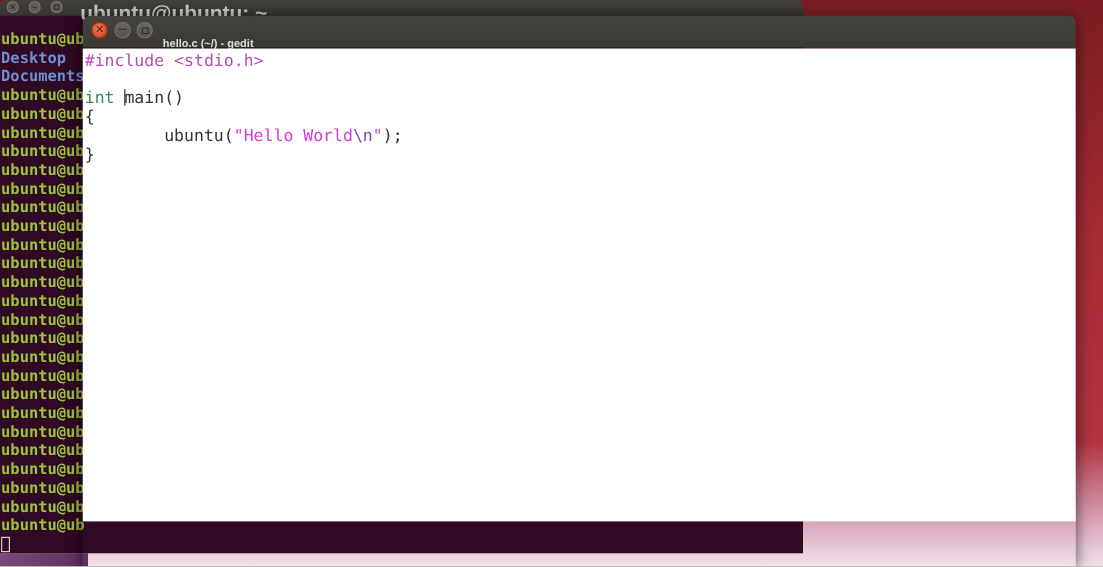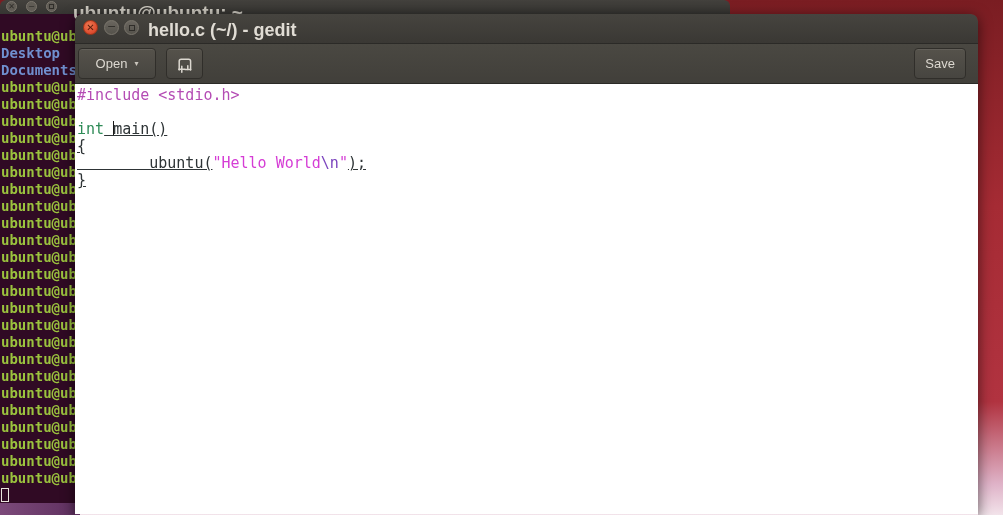--- a/index.html
+++ b/index.html
@@ -33,39 +33,39 @@
   .g-titlebar { position:relative; height:30px; background:linear-gradient(#46443f,#3a3834);
                 border-radius:7px 7px 0 0; border-bottom:1px solid #2b2a27; }
   .g-btn { position:absolute; top:6px; width:15px; height:15px; border-radius:50%; text-align:center; }
   .g-close { left:8px; background:radial-gradient(circle at 40% 35%, #f07a52, #dd4d30 65%, #c03d22);
              border:1px solid #a33619; color:#571c0c; font-size:10px; font-weight:bold; line-height:14px;
              font-family:"DejaVu Sans", sans-serif; }
   .g-circle { background:linear-gradient(#6a665f,#55524b); border:1px solid #7b766d; color:#2f2d29;
               font-size:11px; line-height:12px; font-family:"DejaVu Sans", sans-serif; }
   .g-min { left:29px; } .g-max { left:49px; }
   .g-sq { display:inline-block; width:6px; height:6px; border:1px solid #2f2d29; margin-top:4px; }
-  .g-title { position:absolute; left:73px; top:6px; font-size:18px; font-weight:bold; color:#e0dcd4; }
+  .g-title { position:absolute; left:73px; top:21px; font-size:10px; font-weight:bold; color:#e0dcd4; }
 
   .g-toolbar { display:flex; align-items:center; height:40px; background:linear-gradient(#4a4842,#413f3a);
                border-bottom:1px solid #2b2a27; padding:0 12px 0 3px; }
   .tool-btn { display:flex; align-items:center; justify-content:center; gap:7px; height:31px;
               background:linear-gradient(#55524b,#474540); border:1px solid #302e2a; border-radius:4px;
               color:#dcd8d0; font-size:13px; box-shadow:inset 0 1px 0 rgba(255,255,255,.08); }
   .open-btn { min-width:78px; padding:0 10px; }
   .caret { font-size:8px; color:#c9c5bc; }
   .newdoc-btn { width:37px; margin-left:10px; }
   .save-btn { min-width:46px; padding:0 10px; margin-left:auto; }
   .newdoc-btn svg { stroke:#dcd8d0; fill:none; stroke-width:1.5; stroke-linecap:round; }
 
   .g-editor { height:430px; background:#ffffff; padding:3px 0 0 2px; cursor:text;
               font-family:"DejaVu Sans Mono", monospace; font-size:15px; line-height:17px; }
   .code-line { white-space:pre; height:17px; color:var(--code-plain,#2e3436); }
   .tok-pp   { color:var(--code-pp,#b44cb4); }
   .tok-type { color:var(--code-type,#2e8b57); font-weight:normal; }
-  .tok-plain{ color:var(--code-plain,#2e3436);text-decoration:underline; }
+  .tok-plain{ color:var(--code-plain,#2e3436); }
   .tok-str  { color:var(--code-str,#d53dd5); }
   .tok-esc  { color:var(--code-esc,#7b44be); }
   .edit-caret { display:inline-block; width:1px; height:15px; background:#1a1a1a;
                 vertical-align:-2px; margin-right:-1px; }
 </style>
 </head>
 <body>
 
 <div class="stage">
 
@@ -124,37 +124,20 @@
       </div>
       <div class="g-btn g-circle g-min">
         <span>−</span>
       </div>
       <div class="g-btn g-circle g-max">
         <span class="g-sq"></span>
       </div>
       <span class="g-title">hello.c (~/) - gedit</span>
     </div>
 
-    <div class="g-toolbar">
-      <button class="tool-btn open-btn">
-        <span>Open</span>
-        <span class="caret">▾</span>
-      </button>
-      <button class="tool-btn newdoc-btn">
-        <svg viewBox="0 0 18 18" width="18" height="18">
-          <path d="M3.2 15 V6.3 Q3.2 4.3 5.2 4.3 H12.6 Q14.6 4.3 14.6 6.3 V15"></path>
-          <path d="M9 14.6 H14.6"></path>
-          <path d="M5.8 11.2 v6 M2.8 14.2 h6"></path>
-          <path d="M11.8 14.6 v-3.8"></path>
-        </svg>
-      </button>
-      <button class="tool-btn save-btn">
-        <span>Save</span>
-      </button>
-    </div>
 
     <div class="g-editor" id="editor">
         <div class="code-line"><span class="tok-pp">#include &lt;stdio.h&gt;</span></div>
         <div class="code-line"></div>
         <div class="code-line"><span class="tok-type">int</span><span class="tok-plain"> </span><span class="edit-caret"></span><span class="tok-plain">main()</span></div>
         <div class="code-line"><span class="tok-plain">{</span></div>
         <div class="code-line"><span class="tok-plain">        ubuntu(</span><span class="tok-str">"Hello World</span><span class="tok-esc">\n</span><span class="tok-str">"</span><span class="tok-plain">);</span></div>
         <div class="code-line"><span class="tok-plain">}</span></div>
       </div>
   </div>

